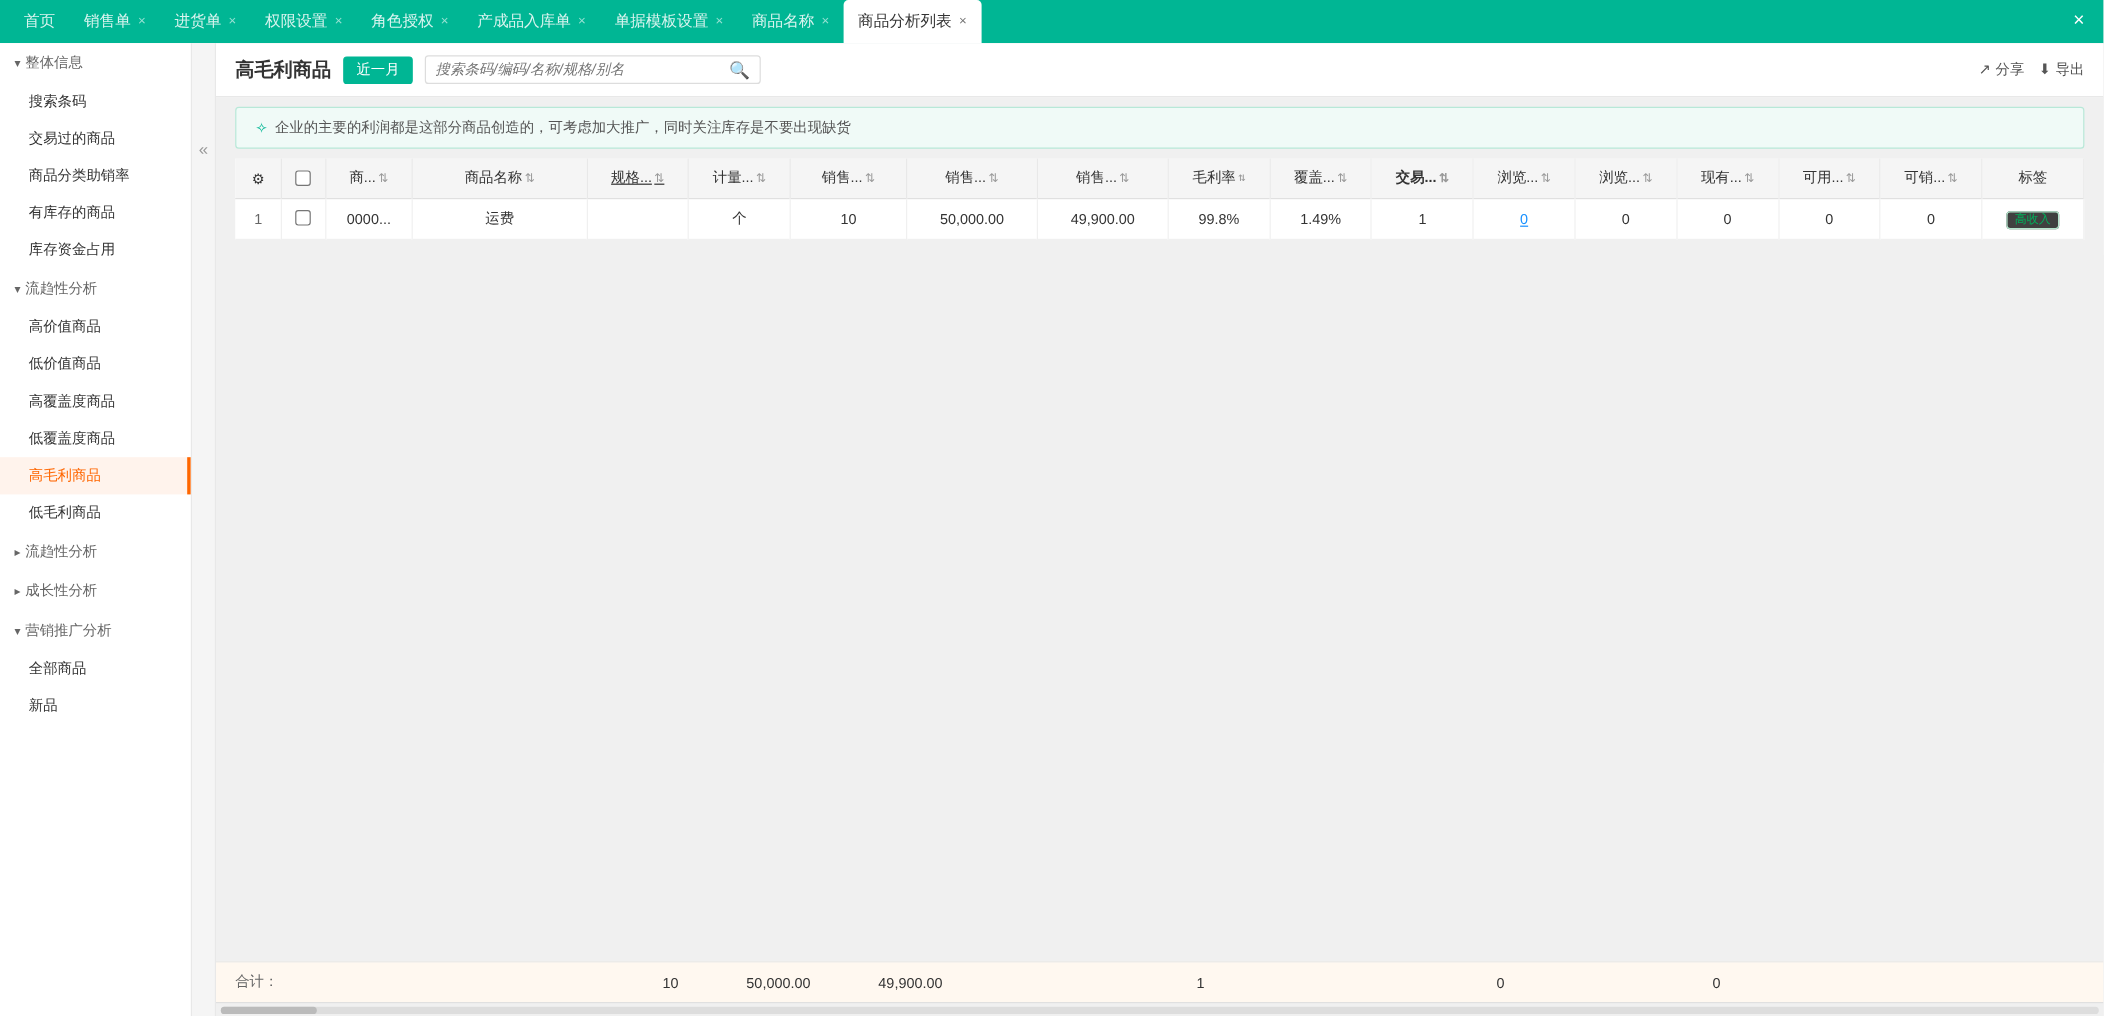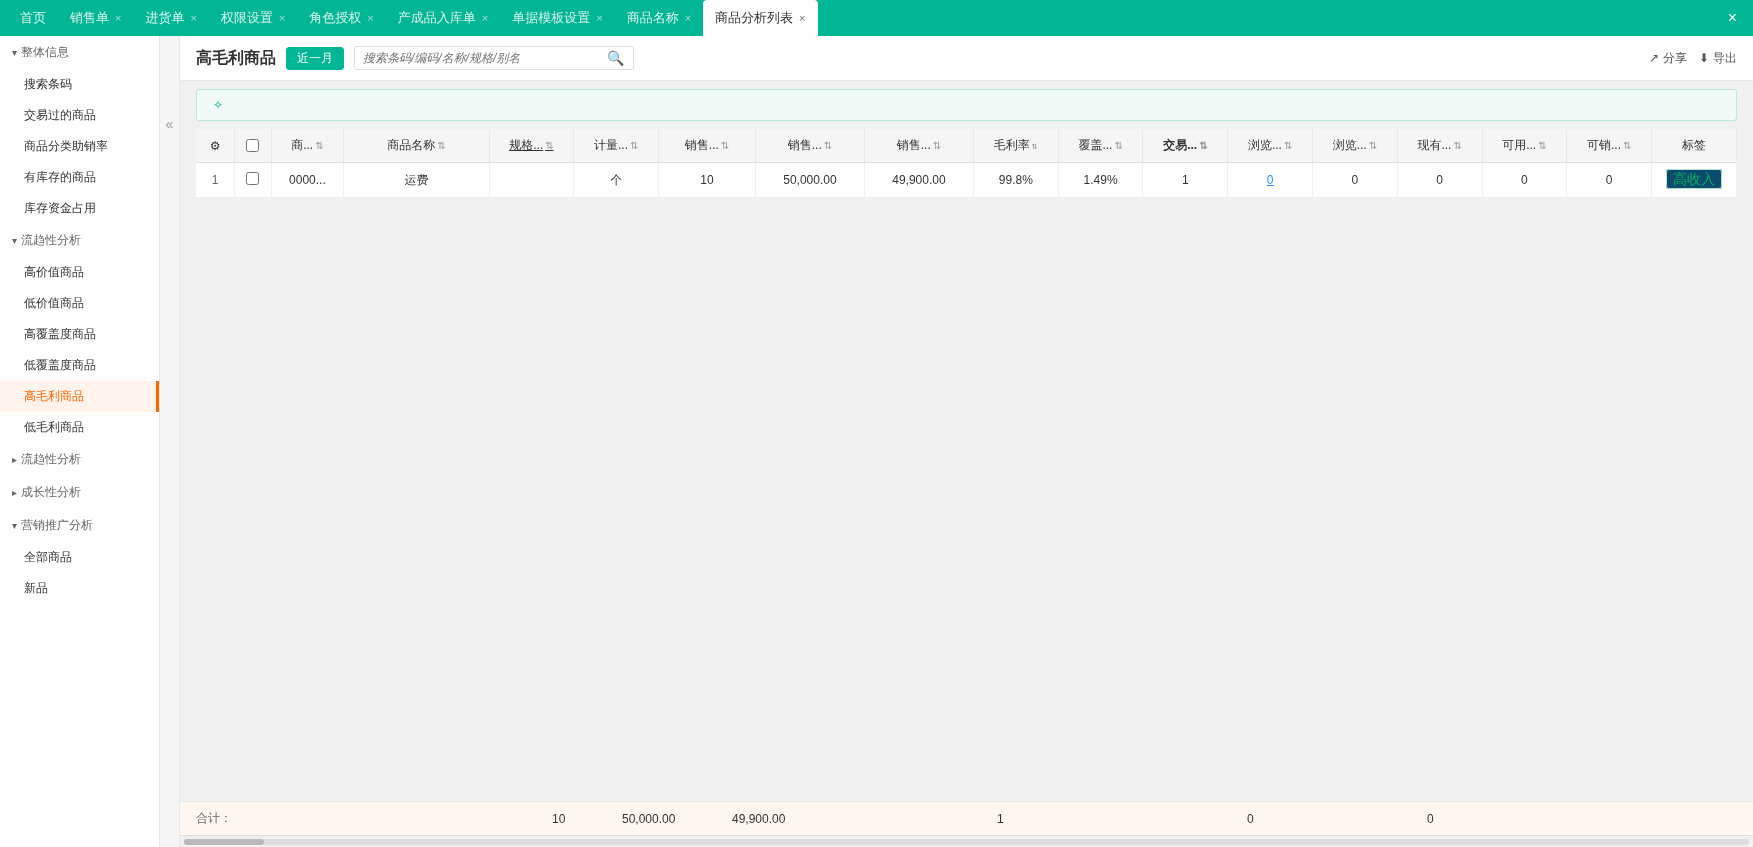--- a/index.html
+++ b/index.html
@@ -204,26 +204,26 @@
       border-bottom: 1px solid #f0f0f0;
     }
     tbody td {
       padding: 8px 6px;
       text-align: center;
       color: #333;
       border-right: 1px solid #f0f0f0;
       white-space: nowrap;
     }
     .badge-green {
-      background: #0c4a6e;
+      background: #404040;
       color: #00b05b;
       border: 1px solid #b3e5cc;
       border-radius: 3px;
       padding: 1px 6px;
-      font-size: 14px;
+      font-size: 10px;
     }
     .link-blue { color: #1890ff; cursor: pointer; text-decoration: underline; }
 
     
     .table-footer {
       background: #fff8f0;
       border-top: 1px solid #e8e8e8;
       padding: 8px 16px;
       display: flex;
       align-items: center;
@@ -403,20 +403,21 @@
         </div>
         <div class="action-btn">
           <span>⬇</span>
           <span>导出</span>
         </div>
       </div>
     </div>
 
     <div class="hint-bar">
       <span style="color:#00b694;">✧</span>
+      <span>企业的主要的利润都是这部分商品创造的，可考虑加大推广，同时关注库存是不要出现缺货</span>
     </div>
 
     <div class="table-wrapper">
       <table>
         <thead>
           <tr>
             <th style="width:32px;">
               <div class="col-label">⚙</div>
             </th>
             <th style="width:30px;">

